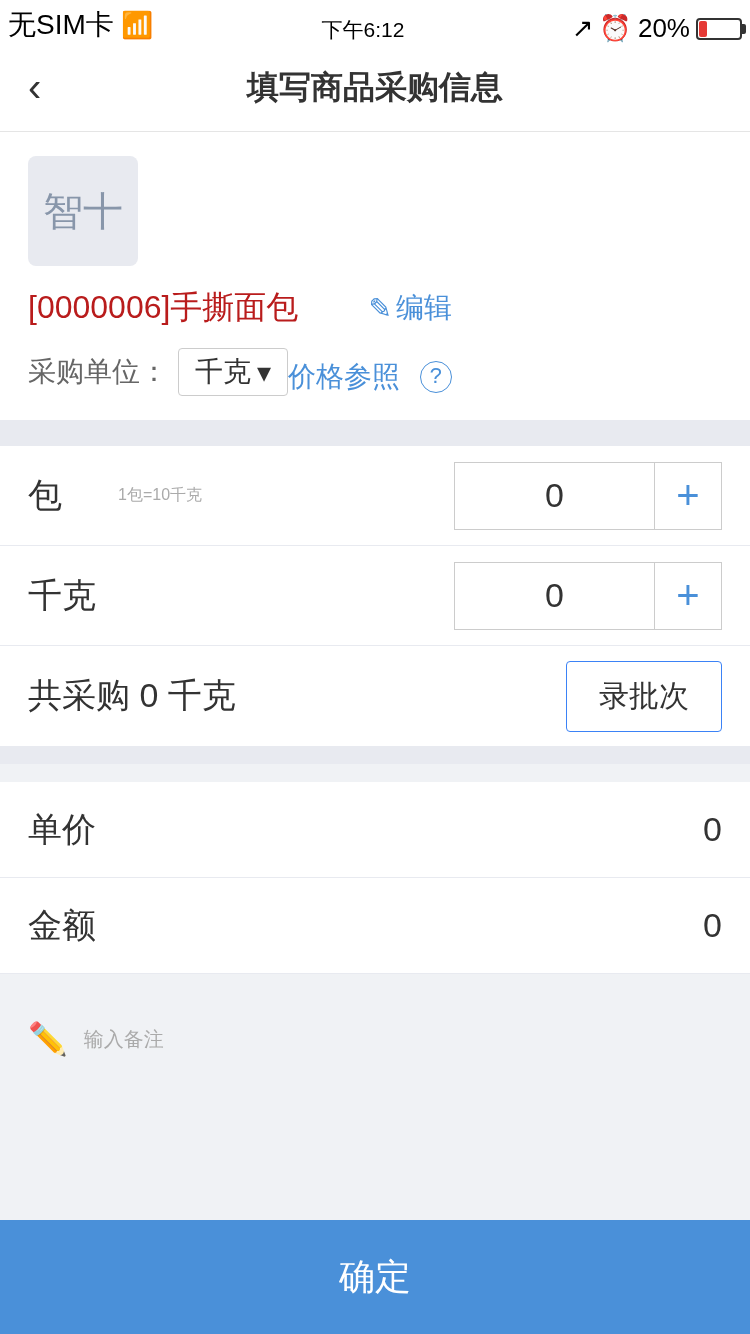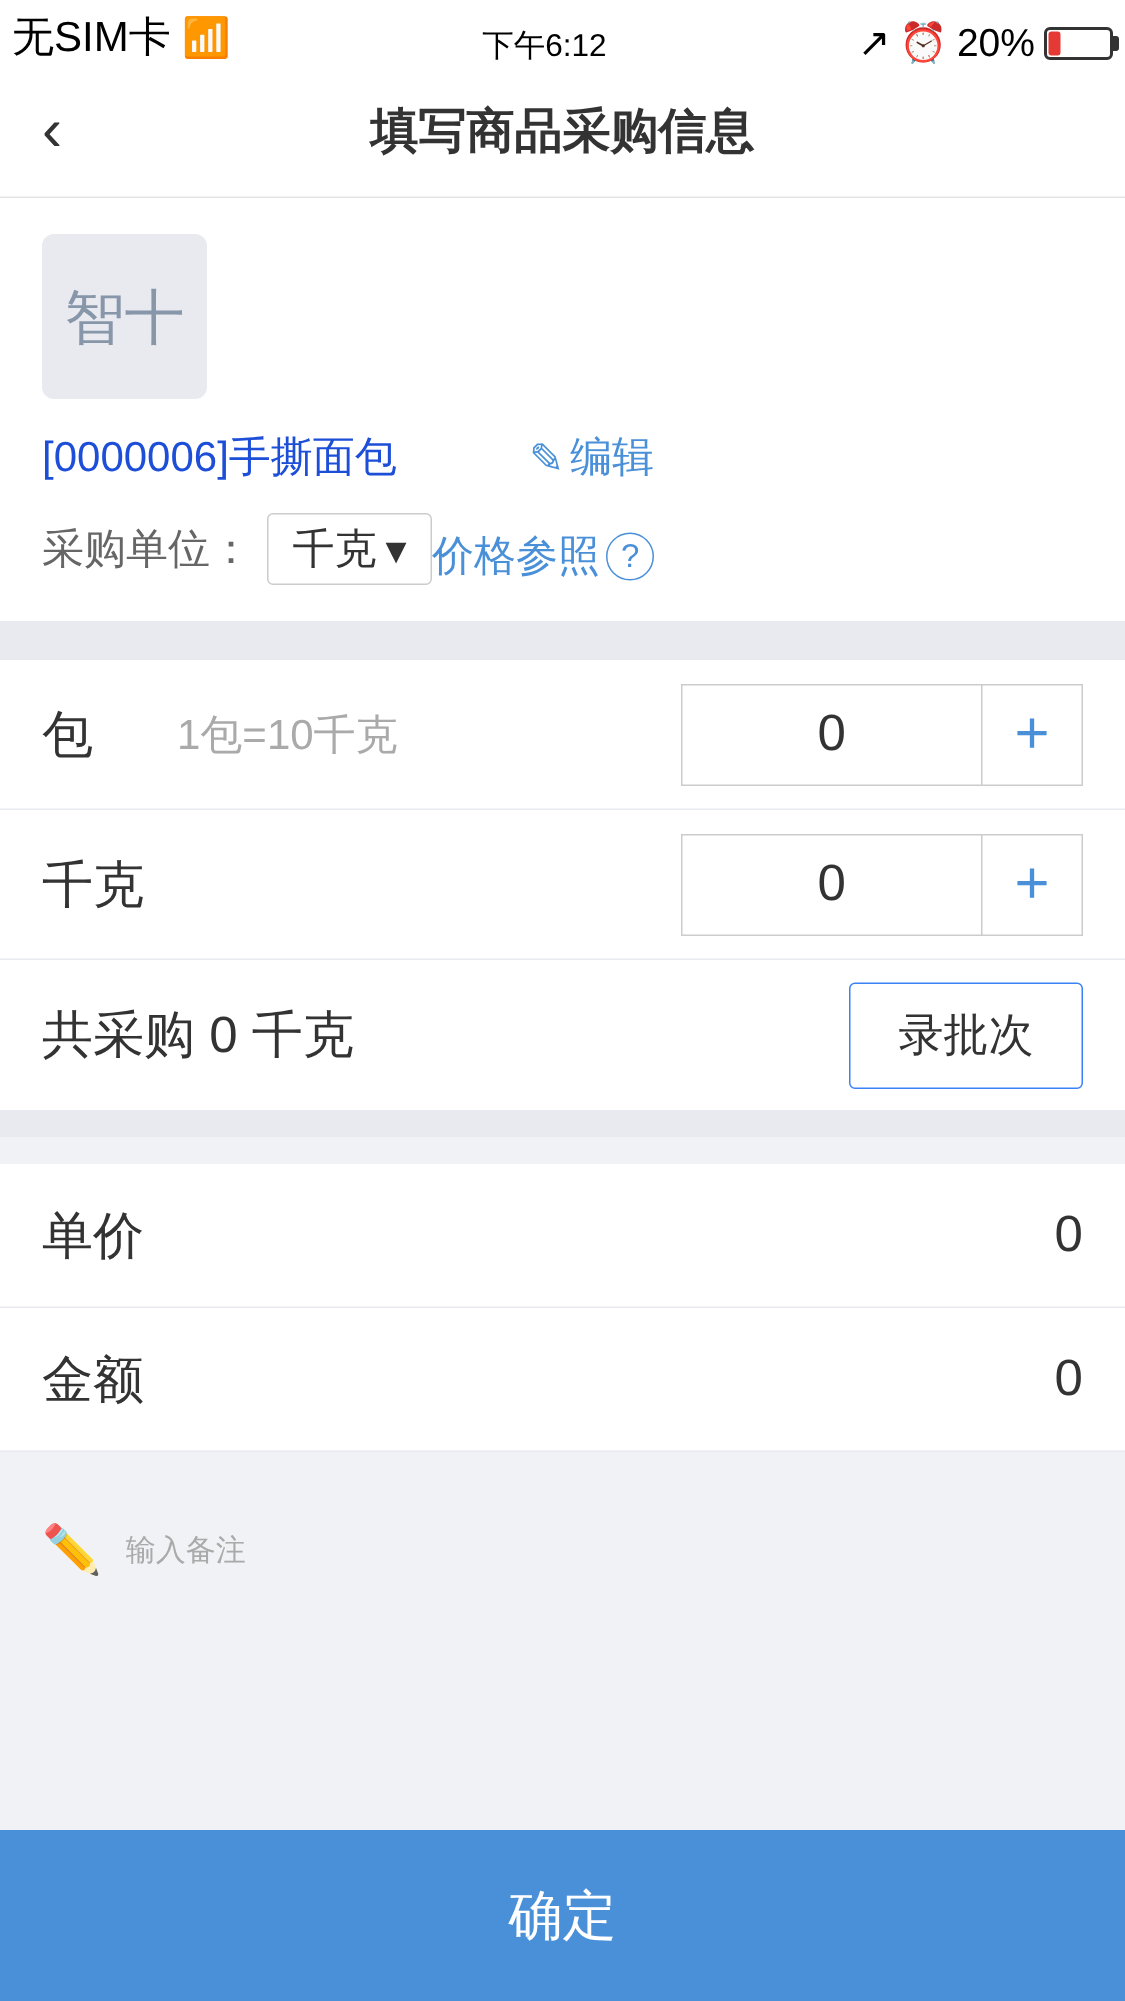--- a/index.html
+++ b/index.html
@@ -106,22 +106,22 @@
       color: #8896aa;
     }
     .product-info { flex: 1; }
     .product-name-row {
       display: flex;
       justify-content: space-between;
       align-items: center;
       margin-bottom: 18px;
     }
     .product-name {
-      font-size: 28px;
-      color: #1d4ed8;
+      font-size: 32px;
+      color: #b91c1c;
       font-weight: 500;
     }
     .edit-btn {
       font-size: 28px;
       color: #4a90d9;
       display: flex;
       align-items: center;
       gap: 4px;
       cursor: pointer;
     }
@@ -142,22 +142,23 @@
       align-items: center;
       gap: 6px;
       margin-left: 10px;
       cursor: pointer;
     }
     .price-ref {
       font-size: 28px;
       color: #4a90d9;
       display: flex;
       align-items: center;
-      gap: 4px;
-      cursor: pointer;
+      gap: 20px;
+      cursor: pointer;
+      font-family: Liberation Mono, monospace;
     }
 
     
     .section-divider {
       height: 18px;
       background: #e8eaf0;
     }
 
     
     .input-section {
@@ -169,21 +170,21 @@
       padding: 0 28px;
       height: 100px;
       border-bottom: 1px solid #e8eaf0;
     }
     .input-row-label {
       font-size: 34px;
       color: #333;
       min-width: 80px;
     }
     .input-row-sublabel {
-      font-size: 28px;
+      font-size: 16px;
       color: #aaa;
       margin-left: 10px;
       flex: 1;
     }
     .input-row-right {
       display: flex;
       align-items: center;
       gap: 0;
     }
     .qty-input {

